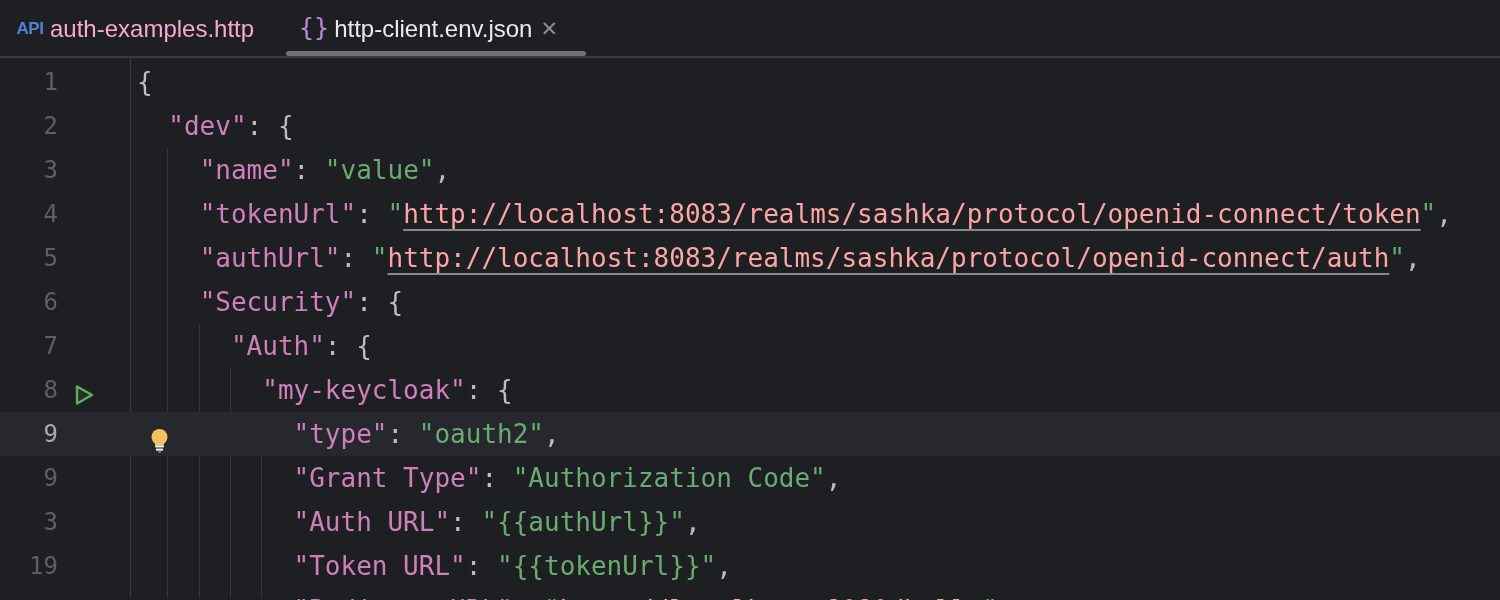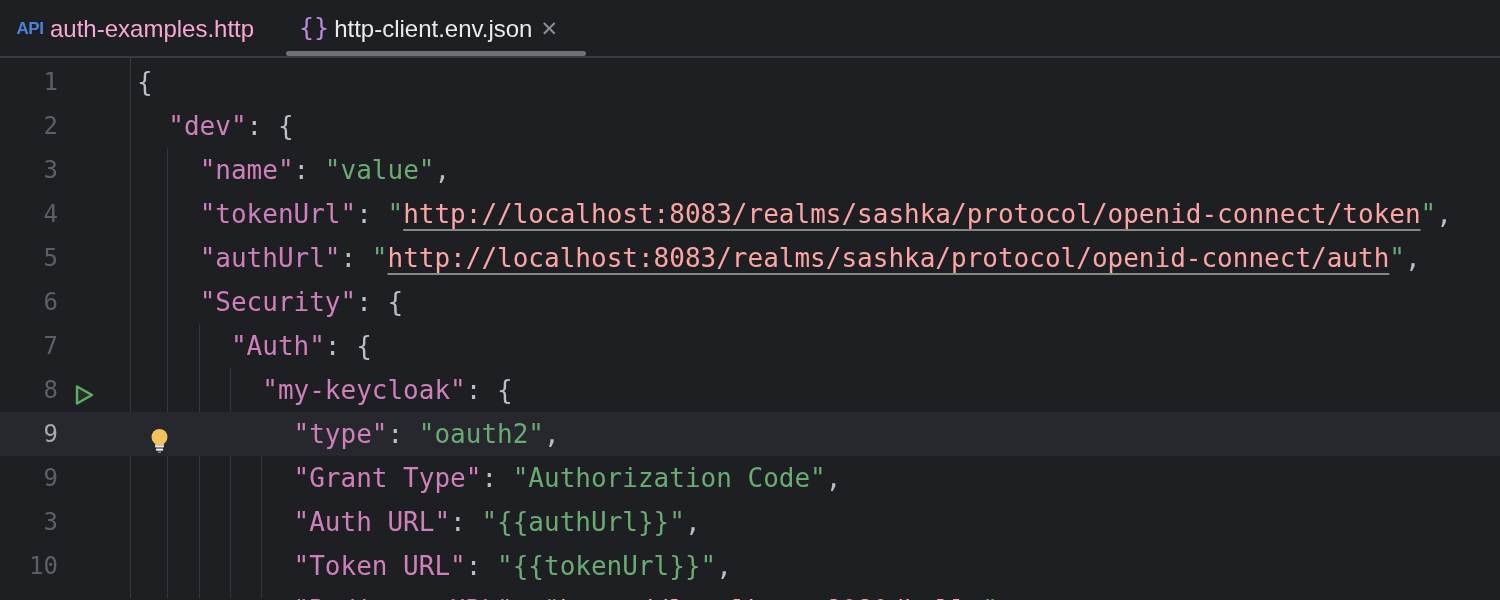--- a/index.html
+++ b/index.html
@@ -87,16 +87,16 @@
             </svg></span></div><div class="code"><span class="tok-punct">        </span><span class="tok-key">"my-keycloak"</span><span class="tok-punct">: {</span></div></div>
       <div class="row current"><div class="ln">9</div><div class="gslot"></div><div class="code"><span class="bulb-icon"><svg viewBox="0 0 23 25" width="23" height="25">
               <circle cx="11.5" cy="9" r="8" fill="#f2c35c"></circle>
               <rect x="7" y="13" width="9" height="4.5" fill="#f2c35c"></rect>
               <rect x="7" y="17.2" width="9" height="2.2" rx="1" fill="#e6e8ec"></rect>
               <rect x="7.8" y="20.6" width="7.4" height="2.2" rx="1" fill="#e6e8ec"></rect>
               <rect x="10" y="23.4" width="3" height="1.6" fill="#7c7f85"></rect>
             </svg></span><span class="tok-punct">          </span><span class="tok-key">"type"</span><span class="tok-punct">: </span><span class="tok-str">"oauth2"</span><span class="tok-punct">,</span></div></div>
       <div class="row"><div class="ln">9</div><div class="gslot"></div><div class="code"><span class="tok-punct">          </span><span class="tok-key">"Grant Type"</span><span class="tok-punct">: </span><span class="tok-str">"Authorization Code"</span><span class="tok-punct">,</span></div></div>
       <div class="row"><div class="ln">3</div><div class="gslot"></div><div class="code"><span class="tok-punct">          </span><span class="tok-key">"Auth URL"</span><span class="tok-punct">: </span><span class="tok-str">"{{authUrl}}"</span><span class="tok-punct">,</span></div></div>
-      <div class="row"><div class="ln">10</div><div class="gslot"></div><div class="code"><span class="tok-punct">          </span><span class="tok-key">"Token URL"</span><span class="tok-punct">: </span><span class="tok-str">"{{tokenUrl}}"</span><span class="tok-punct">,</span></div></div>
+      <div class="row"><div class="ln">19</div><div class="gslot"></div><div class="code"><span class="tok-punct">          </span><span class="tok-key">"Token URL"</span><span class="tok-punct">: </span><span class="tok-str">"{{tokenUrl}}"</span><span class="tok-punct">,</span></div></div>
       <div class="row"><div class="ln">13</div><div class="gslot"></div><div class="code"><span class="tok-punct">          </span><span class="tok-key">"Redirect URL"</span><span class="tok-punct">: </span><span class="tok-str">"</span><span class="tok-url">http://localhost:8080/hello</span><span class="tok-str">"</span></div></div>
     </div>
 </div>
 
 </body></html>

